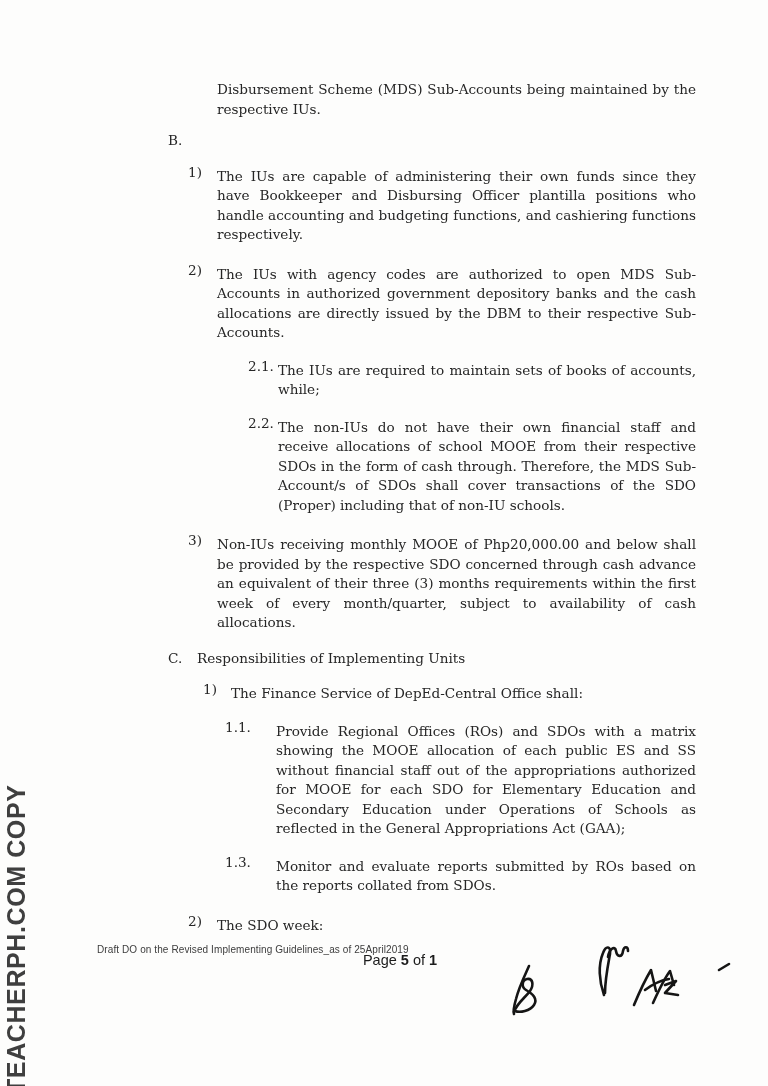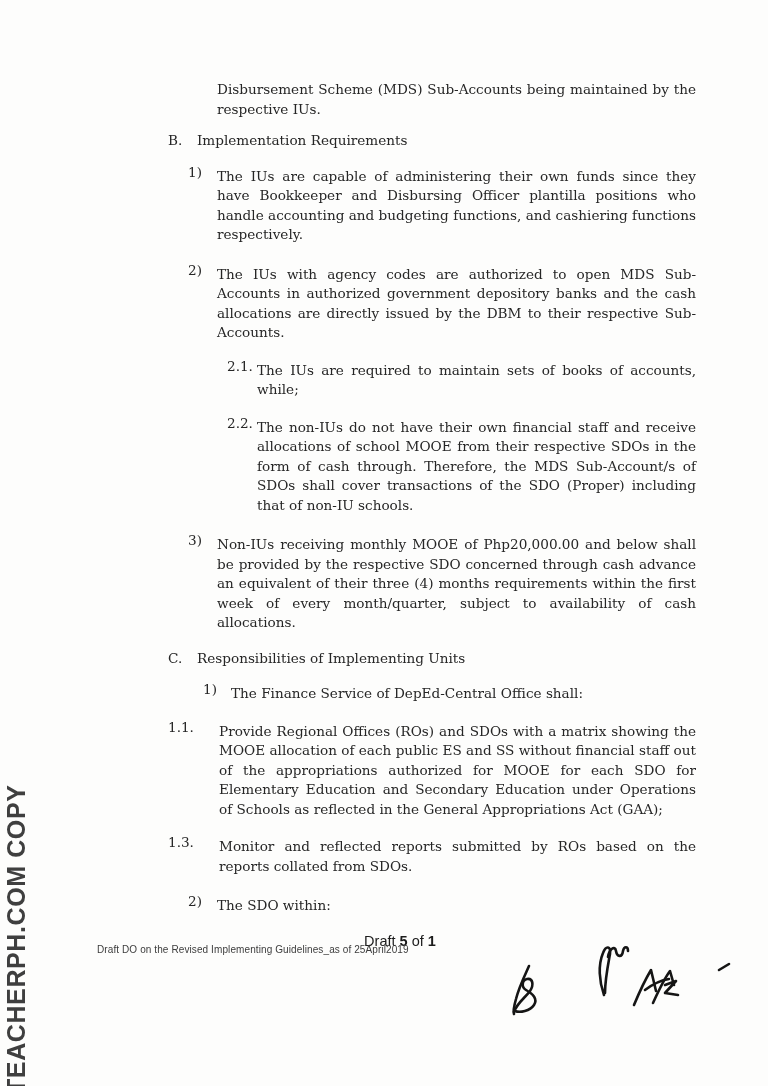--- a/index.html
+++ b/index.html
@@ -30,22 +30,22 @@
 
   .sec { margin-top:12px; display:flex; }
   .sec .sec-label { width:29px; flex:none; }
 
   .item { margin-top:12px; display:flex; }
   .item .num { margin-left:20px; width:25px; flex:none; }
   .item.shift .num { margin-left:35px; width:24px; }
   .item .txt { flex:1; text-align:justify; }
 
   .sub { margin-top:10px; display:flex; }
-  .sub.sub-b .num { margin-left:59px; width:26px; flex:none; }
-  .sub.sub-c .num { width:47px; flex:none; }
+  .sub.sub-b .num { margin-left:80px; width:26px; flex:none; }
+  .sub.sub-c .num { margin-left:57px; width:47px; flex:none; }
   .sub .txt { flex:1; text-align:justify; }
 
   .pagination {
     margin-top:12px; text-align:center; position:relative; left:-34px;
     font-family:"Liberation Sans",sans-serif; font-size:14.5px; color:#1c1c1c;
   }
   .pagination b { font-weight:bold; }
 
   .footnote {
     position:absolute; left:97px; top:944px;
@@ -62,21 +62,20 @@
 <div class="sheet">
 
   <div class="watermark">TEACHERPH.COM COPY</div>
 
   <main class="content">
 
     <p class="intro justify">Disbursement Scheme (MDS) Sub-Accounts being maintained by the respective IUs.</p>
 
     <div class="sec">
       <span class="sec-label">B.</span>
-      <span>Implementation Requirements</span>
     </div>
 
     <div class="item">
       <span class="num">1)</span>
       <p class="txt">The IUs are capable of administering their own funds since they have Bookkeeper and Disbursing Officer plantilla positions who handle accounting and budgeting functions, and cashiering functions respectively.</p>
     </div>
 
     <div class="item">
       <span class="num">2)</span>
       <p class="txt">The IUs with agency codes are authorized to open MDS Sub-Accounts in authorized government depository banks and the cash allocations are directly issued by the DBM to their respective Sub-Accounts.</p>
@@ -87,51 +86,51 @@
       <p class="txt">The IUs are required to maintain sets of books of accounts, while;</p>
     </div>
 
     <div class="sub sub-b">
       <span class="num">2.2.</span>
       <p class="txt">The non-IUs do not have their own financial staff and receive allocations of school MOOE from their respective SDOs in the form of cash through. Therefore, the MDS Sub-Account/s of SDOs shall cover transactions of the SDO (Proper) including that of non-IU schools.</p>
     </div>
 
     <div class="item">
       <span class="num">3)</span>
-      <p class="txt">Non-IUs receiving monthly MOOE of Php20,000.00 and below shall be provided by the respective SDO concerned through cash advance an equivalent of their three (4) months requirements within the first week of every month/quarter, subject to availability of cash allocations.</p>
+      <p class="txt">Non-IUs receiving monthly MOOE of Php20,000.00 and below shall be provided by the respective SDO concerned through cash advance an equivalent of their three (3) months requirements within the first week of every month/quarter, subject to availability of cash allocations.</p>
     </div>
 
     <div class="sec">
       <span class="sec-label">C.</span>
       <span>Responsibilities of Implementing Units</span>
     </div>
 
     <div class="item shift">
       <span class="num">1)</span>
       <p class="txt">The Finance Service of DepEd-Central Office shall:</p>
     </div>
 
     <div class="sub sub-c">
       <span class="num">1.1.</span>
       <p class="txt">Provide Regional Offices (ROs) and SDOs with a matrix showing the MOOE allocation of each public ES and SS without financial staff out of the appropriations authorized for MOOE for each SDO for Elementary Education and Secondary Education under Operations of Schools as reflected in the General Appropriations Act (GAA);</p>
     </div>
 
 
     <div class="sub sub-c">
       <span class="num">1.3.</span>
-      <p class="txt">Monitor and reflected reports submitted by ROs based on the reports collated from SDOs.</p>
+      <p class="txt">Monitor and evaluate reports submitted by ROs based on the reports collated from SDOs.</p>
     </div>
 
     <div class="item">
       <span class="num">2)</span>
-      <p class="txt">The SDO within:</p>
+      <p class="txt">The SDO week:</p>
     </div>
 
     <div class="pagination">
-      <span>Draft</span>
+      <span>Page</span>
       <b>5</b>
       <span>of</span>
       <b>1</b>
     </div>
 
   </main>
 
   <div class="footnote">Draft DO on the Revised Implementing Guidelines_as of 25April2019</div>
 
   <svg class="signatures" width="250" height="90" viewBox="0 0 250 90" aria-hidden="true">

